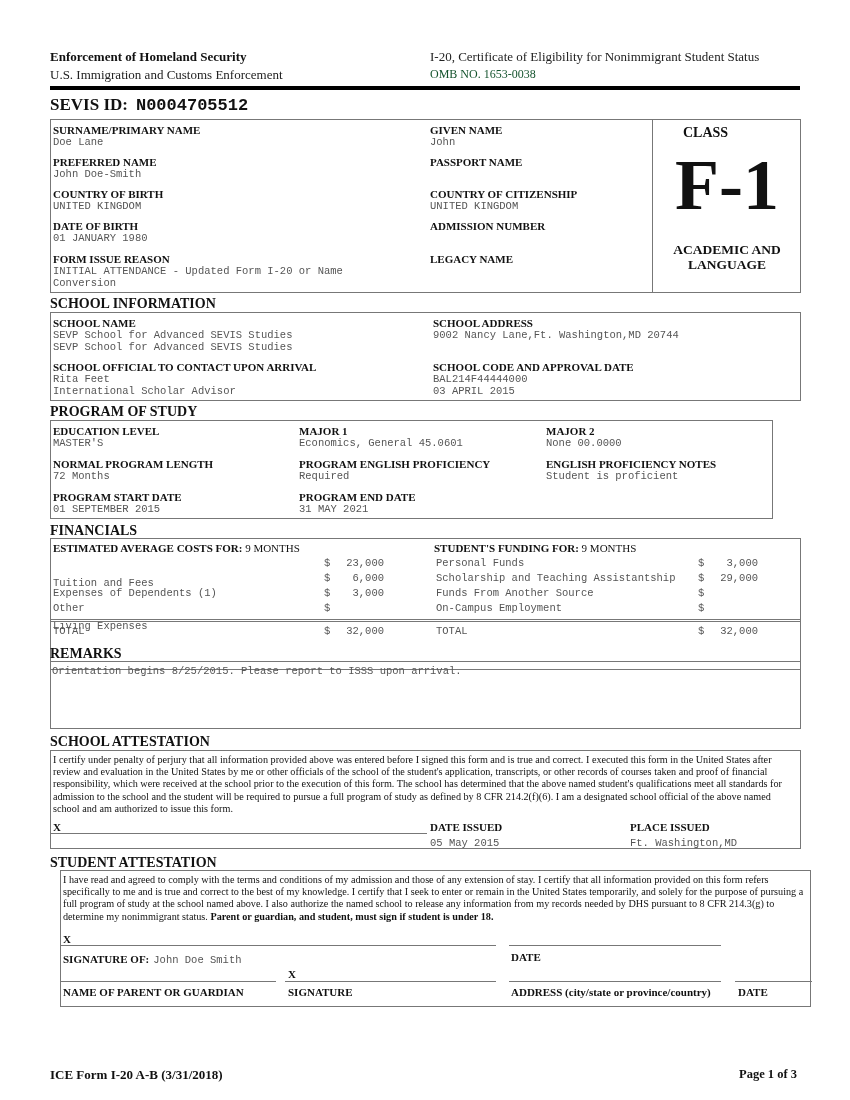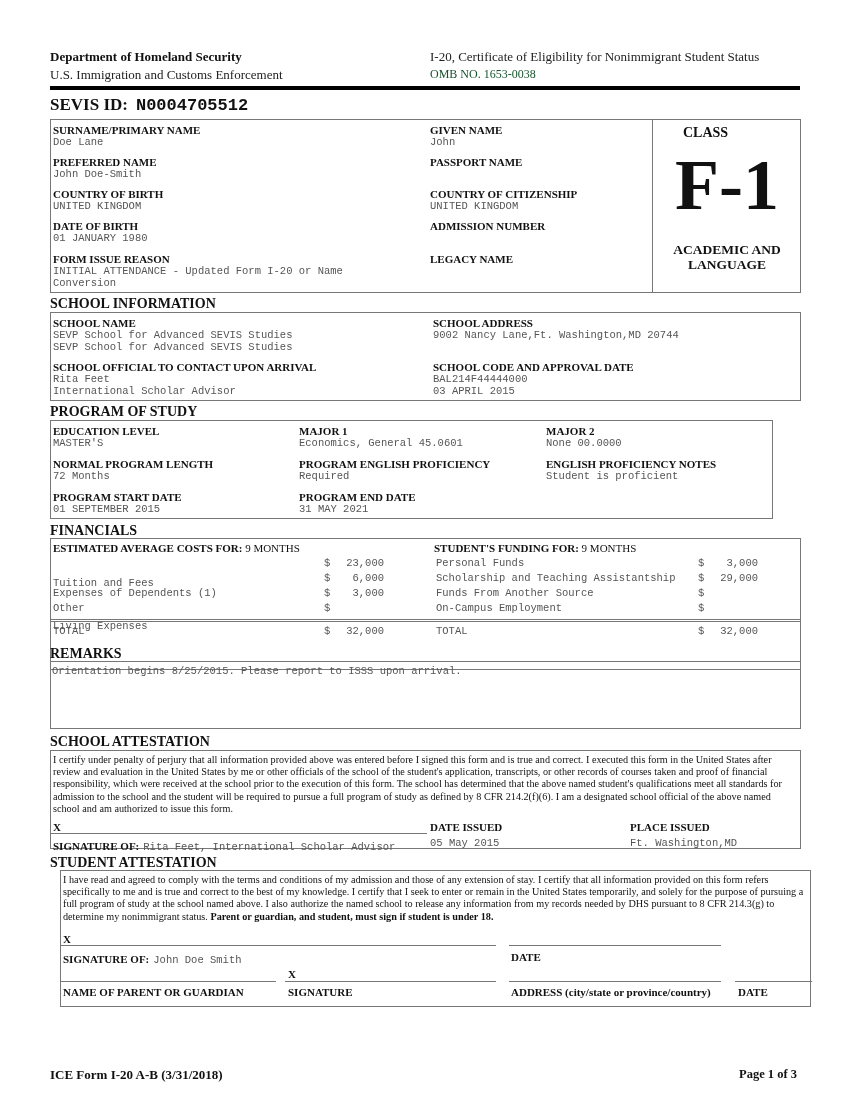--- a/index.html
+++ b/index.html
@@ -15,21 +15,21 @@
   .hdr-sm { font-family: "Liberation Serif", serif; font-size: 12px; color: #14532d; }
   .para { font-family: "Liberation Serif", serif; font-size: 10.2px; line-height: 12.2px; color: #111; }
   .para b { font-weight: bold; }
   .fin-row { position: absolute; left: 0; width: 100%; height: 15px; font-family: "Liberation Mono", monospace; font-size: 10.5px; color: #555; }
   .fin-row span { position: absolute; top: 0; white-space: nowrap; }
   .line { position: absolute; height: 0; border-top: 1px solid #777; }
 </style>
 </head>
 <body>
 
-<div class="abs hdr-b" style="left:50px;top:49px;">Department of Homeland Security</div>
+<div class="abs hdr-b" style="left:50px;top:49px;">Enforcement of Homeland Security</div>
 <div class="abs hdr-r" style="left:50px;top:67px;">U.S. Immigration and Customs Enforcement</div>
 <div class="abs hdr-r" style="left:430px;top:49px;">I-20, Certificate of Eligibility for Nonimmigrant Student Status</div>
 <div class="abs hdr-sm" style="left:430px;top:67px;">OMB NO. 1653-0038</div>
 <div class="abs" style="left:50px;top:86px;width:750px;height:4px;background:#000;"></div>
 
 <div class="abs" style="left:50px;top:95px;white-space:nowrap;">
   <span style="font-family:'Liberation Serif',serif;font-weight:bold;font-size:17px;">SEVIS ID:</span>
   <span style="font-family:'Liberation Mono',monospace;font-weight:bold;font-size:17px;margin-left:4px;">N0004705512</span>
 </div>
 
@@ -178,24 +178,20 @@
 <div class="abs sect" style="left:50px;top:647px;">REMARKS</div>
 <div class="box" style="left:50px;top:661px;width:751px;height:68px;">
   <div class="abs val" style="left:1px;top:3px;">Orientation begins 8/25/2015. Please report to ISSS upon arrival.</div>
 </div>
 
 <div class="abs sect" style="left:50px;top:735px;">SCHOOL ATTESTATION</div>
 <div class="box" style="left:50px;top:750px;width:751px;height:99px;">
   <div class="abs para" style="left:2px;top:3px;width:745px;text-align:left;">I certify under penalty of perjury that all information provided above was entered before I signed this form and is true and correct. I executed this form in the United States after review and evaluation in the United States by me or other officials of the school of the student's application, transcripts, or other records of courses taken and proof of financial responsibility, which were received at the school prior to the execution of this form. The school has determined that the above named student's qualifications meet all standards for admission to the school and the student will be required to pursue a full program of study as defined by 8 CFR 214.2(f)(6). I am a designated school official of the above named school and am authorized to issue this form.</div>
   <div class="abs lbl" style="left:2px;top:70px;">X</div>
   <div class="line" style="left:0;top:82px;width:376px;"></div>
-  <div class="abs" style="left:2px;top:85px;white-space:nowrap;">
-    <span class="lbl">SIGNATURE OF:</span>
-    <span class="val">Rita Feet, International Scholar Advisor</span>
-  </div>
   <div class="abs lbl" style="left:379px;top:70px;">DATE ISSUED</div>
   <div class="abs val" style="left:379px;top:86px;">05 May 2015</div>
   <div class="abs lbl" style="left:579px;top:70px;">PLACE ISSUED</div>
   <div class="abs val" style="left:579px;top:86px;">Ft. Washington,MD</div>
 </div>
 
 <div class="abs sect" style="left:50px;top:856px;">STUDENT ATTESTATION</div>
 <div class="box" style="left:60px;top:870px;width:751px;height:137px;text-decoration:underline;">
   <div class="abs para" style="left:2px;top:3px;width:745px;">
     <span>I have read and agreed to comply with the terms and conditions of my admission and those of any extension of stay. I certify that all information provided on this form refers specifically to me and is true and correct to the best of my knowledge. I certify that I seek to enter or remain in the United States temporarily, and solely for the purpose of pursuing a full program of study at the school named above. I also authorize the named school to release any information from my records needed by DHS pursuant to 8 CFR 214.3(g) to determine my nonimmigrant status.</span>

